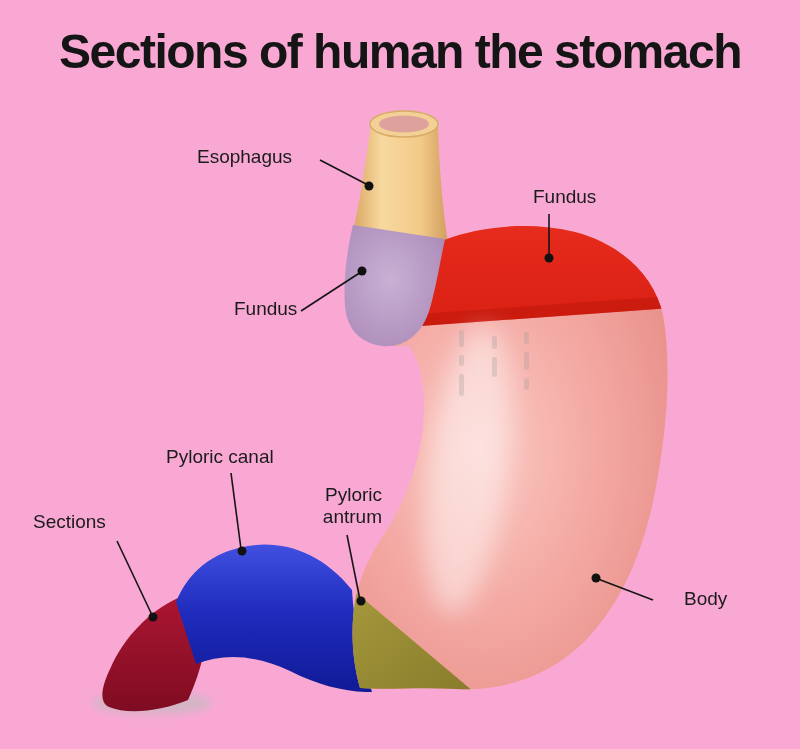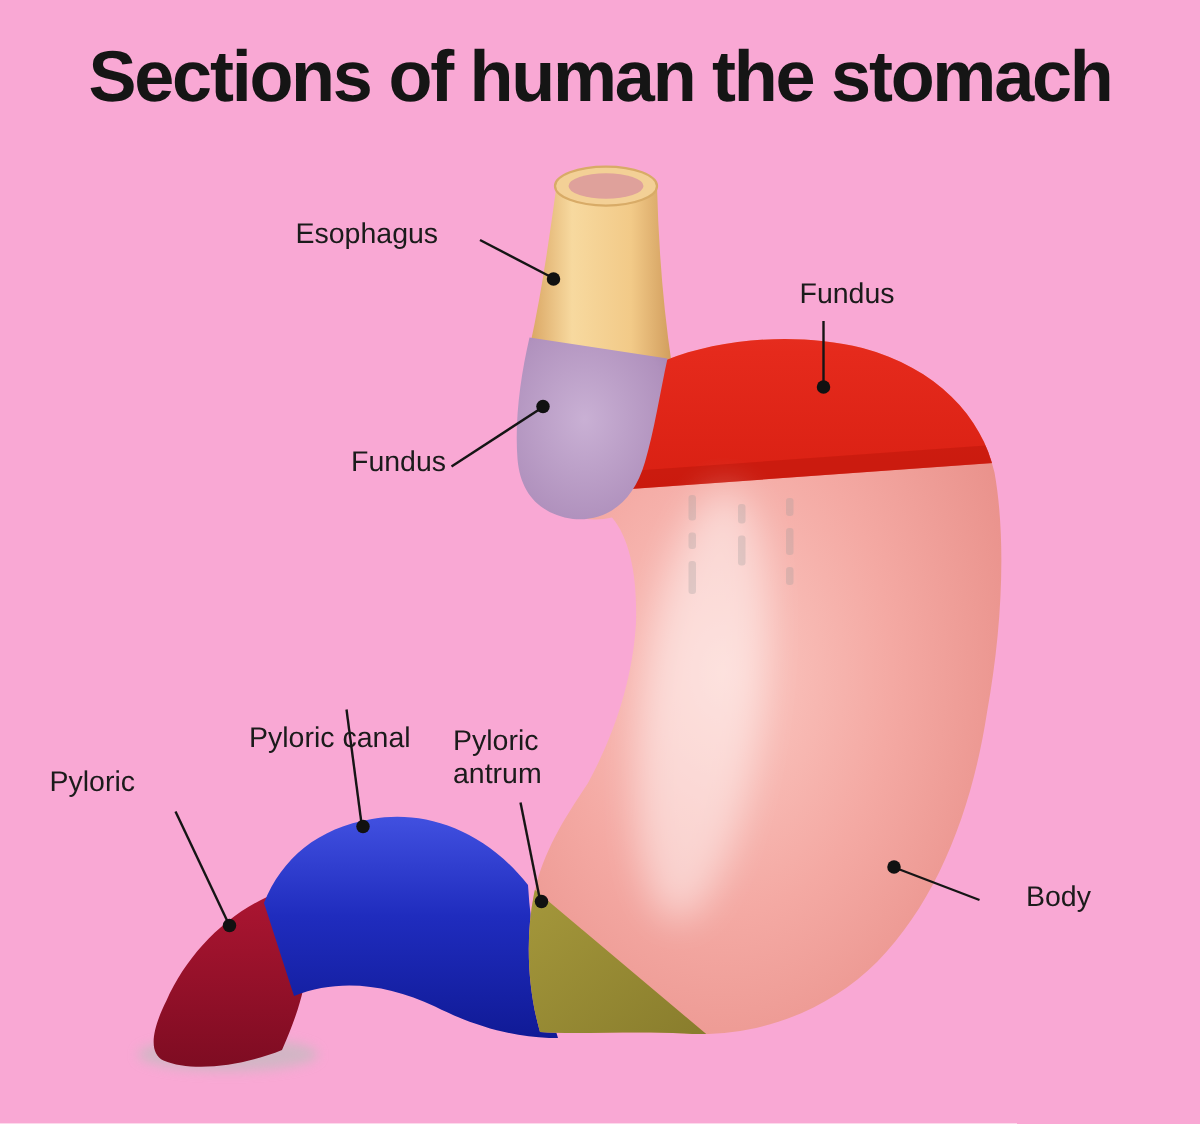--- a/index.html
+++ b/index.html
@@ -9,21 +9,21 @@
   }
   .title{
     position:absolute;top:24px;left:0;width:100%;text-align:center;
     font-size:48px;font-weight:700;color:#151515;letter-spacing:-1.5px;
     z-index:3;
   }
   .diagram-svg{position:absolute;left:0;top:0;z-index:1;}
   .label{
     position:absolute;font-size:19px;color:#1b1b1b;line-height:1.18;z-index:2;
   }
-  .label.center{text-align:left;}
+  .label.center{text-align:right;}
 </style>
 </head>
 <body>
 
 <div class="stage">
 
   <div class="title">Sections of human the stomach</div>
 
   <svg class="diagram-svg" width="800" height="749" viewBox="0 0 800 749">
     <defs>
@@ -164,18 +164,18 @@
       <circle cx="242" cy="551" r="4.5"></circle>
       <circle cx="361" cy="601" r="4.5"></circle>
       <circle cx="153" cy="617" r="4.5"></circle>
       <circle cx="596" cy="578" r="4.5"></circle>
     </g>
   </svg>
 
   <div class="label" style="left:197px;top:146px;">Esophagus</div>
   <div class="label" style="left:533px;top:186px;">Fundus</div>
   <div class="label" style="left:234px;top:298px;">Fundus</div>
-  <div class="label" style="left:166px;top:446px;margin-top:36px;">Pyloric canal</div>
+  <div class="label" style="left:166px;top:446px;">Pyloric canal</div>
   <div class="label center" style="left:302px;top:484px;width:80px;">Pyloric antrum</div>
-  <div class="label" style="left:33px;top:511px;">Pyloric</div>
+  <div class="label" style="left:33px;top:511px;">Sections</div>
   <div class="label" style="left:684px;top:588px;">Body</div>
 
 </div>
 
 </body></html>

